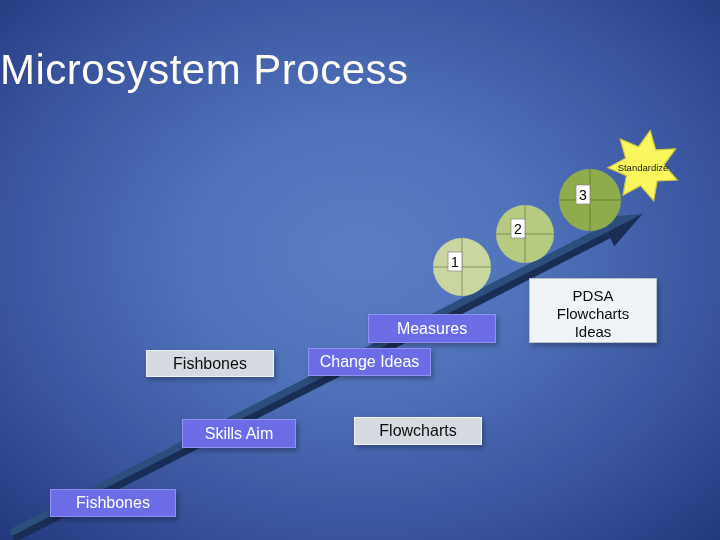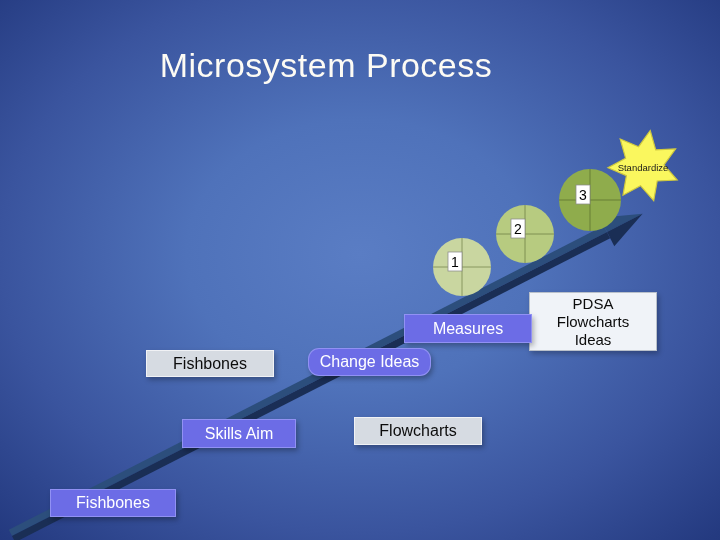--- a/index.html
+++ b/index.html
@@ -7,22 +7,21 @@
     position:relative;
     width:720px;height:540px;
     overflow:hidden;
     font-family:"Liberation Sans",sans-serif;
     background:
       radial-gradient(ellipse 620px 480px at 50% 47%,
         #5a7dc4 0%, #4f72ba 28%, #3a549e 58%, #243a80 82%, #1c2c6b 100%);
   }
   .title{
     position:absolute;left:0;top:46px;width:652px;
-    text-align:center;
-    font-size:34px;font-weight:400;
+    font-size:42px;font-weight:400;
     color:#fdfbf4;
     letter-spacing:0.5px;
   }
   .layer{position:absolute;left:0;top:0;}
   .pbox,.gbox{
     position:absolute;
     text-align:center;
     font-size:16px;
     box-shadow:2px 3px 5px rgba(0,0,0,0.28);
     white-space:nowrap;
@@ -32,27 +31,27 @@
     color:#ffffff;
     border:1px solid rgba(150,150,245,0.9);
   }
   .gbox{
     background:#d6dbe2;
     color:#0c0c0c;
     border:1px solid rgba(255,255,255,0.65);
   }
   .wbox{
     position:absolute;
-    left:529px;top:292px;width:126px;height:55px;
+    left:529px;top:278px;width:126px;height:55px;
     background:#f0f3f8;
     border:1px solid #b9c0ca;
     color:#0c0c0c;
     font-size:15px;line-height:18px;
     text-align:center;
-    padding-top:2px;
+    padding-top:8px;
     box-shadow:2px 3px 5px rgba(0,0,0,0.25);
   }
   .wbox div{pointer-events:none;}
   svg text{font-family:"Liberation Sans",sans-serif;}
 </style>
 </head>
 <body>
 
 <div class="slide">
 
@@ -96,21 +95,21 @@
       <text x="583" y="200" text-anchor="middle" font-size="14" fill="#000000">3</text>
     </g>
   </svg>
 
   <div class="wbox">
     <div>PDSA</div>
     <div>Flowcharts</div>
     <div>Ideas</div>
   </div>
 
-  <div class="pbox" style="left:368px;top:314px;width:126px;height:27px;line-height:27px;margin-left:36px;">Measures</div>
-  <div class="pbox" style="left:308px;top:348px;width:121px;height:26px;line-height:26px;border-radius:11px;">Change Ideas</div>
+  <div class="pbox" style="left:368px;top:314px;width:126px;height:27px;line-height:27px;">Measures</div>
+  <div class="pbox" style="left:308px;top:348px;width:121px;height:26px;line-height:26px;">Change Ideas</div>
   <div class="pbox" style="left:182px;top:419px;width:112px;height:27px;line-height:27px;">Skills Aim</div>
   <div class="pbox" style="left:50px;top:489px;width:124px;height:26px;line-height:26px;">Fishbones</div>
 
   <div class="gbox" style="left:146px;top:350px;width:126px;height:25px;line-height:25px;">Fishbones</div>
   <div class="gbox" style="left:338px;top:417px;width:126px;height:26px;line-height:26px;margin-left:16px;">Flowcharts</div>
 
 </div>
 
 </body></html>

